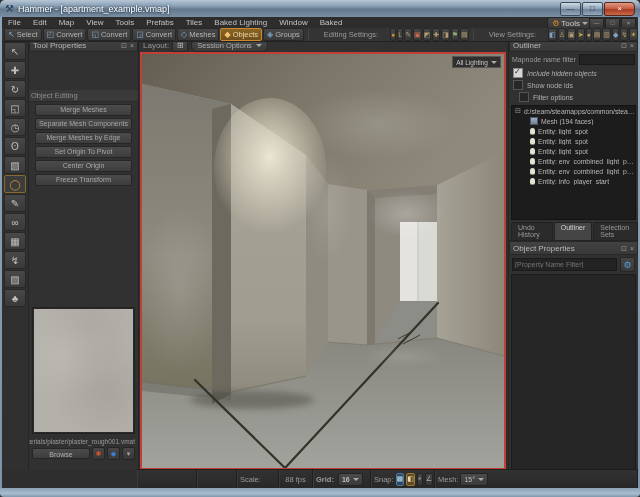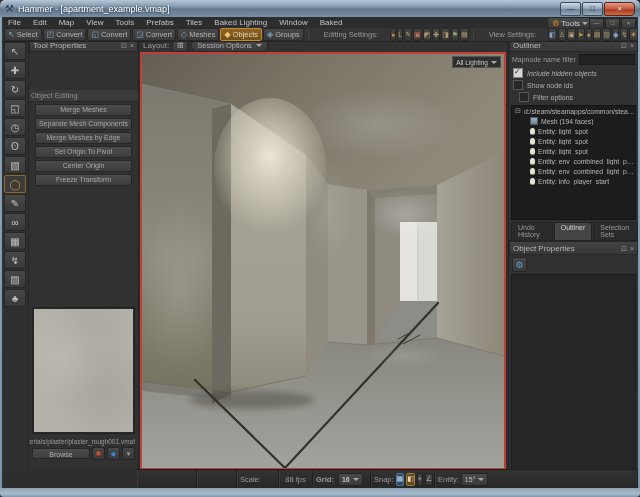--- a/index.html
+++ b/index.html
@@ -459,20 +459,21 @@
         <span class="tab">Selection Sets</span>
       </div>
       <div class="objprops">
         <div class="panel-title">
           <span>Object Properties</span>
           <span class="sp"></span>
           <span class="pti">⊡</span>
           <span class="pti">×</span>
         </div>
         <div class="filterrow">
+          <input class="txt" placeholder="[Property Name Filter]" style="">
           <span class="gearbtn">⚙</span>
         </div>
         <div class="emptybox"></div>
       </div>
     </div>
   </div>
 
   <div class="statusbar">
     <span class="sbc c2"></span>
     <span class="sbc c3"></span>
@@ -486,21 +487,21 @@
       </span>
     </span>
     <span class="sbc c7">
       <span>Snap:</span>
       <span class="snapbtn on-blue">▦</span>
       <span class="snapbtn on-orange">◧</span>
       <span class="snapbtn">⌖</span>
       <span class="snapbtn">∠</span>
     </span>
     <span class="sbc c8">
-      <span>Entity:</span>
+      <span>Mesh:</span>
       <span class="mini-select">
         <span>15°</span>
         <span class="caret"></span>
       </span>
     </span>
   </div>
 
 </div>
 
 </body></html>

